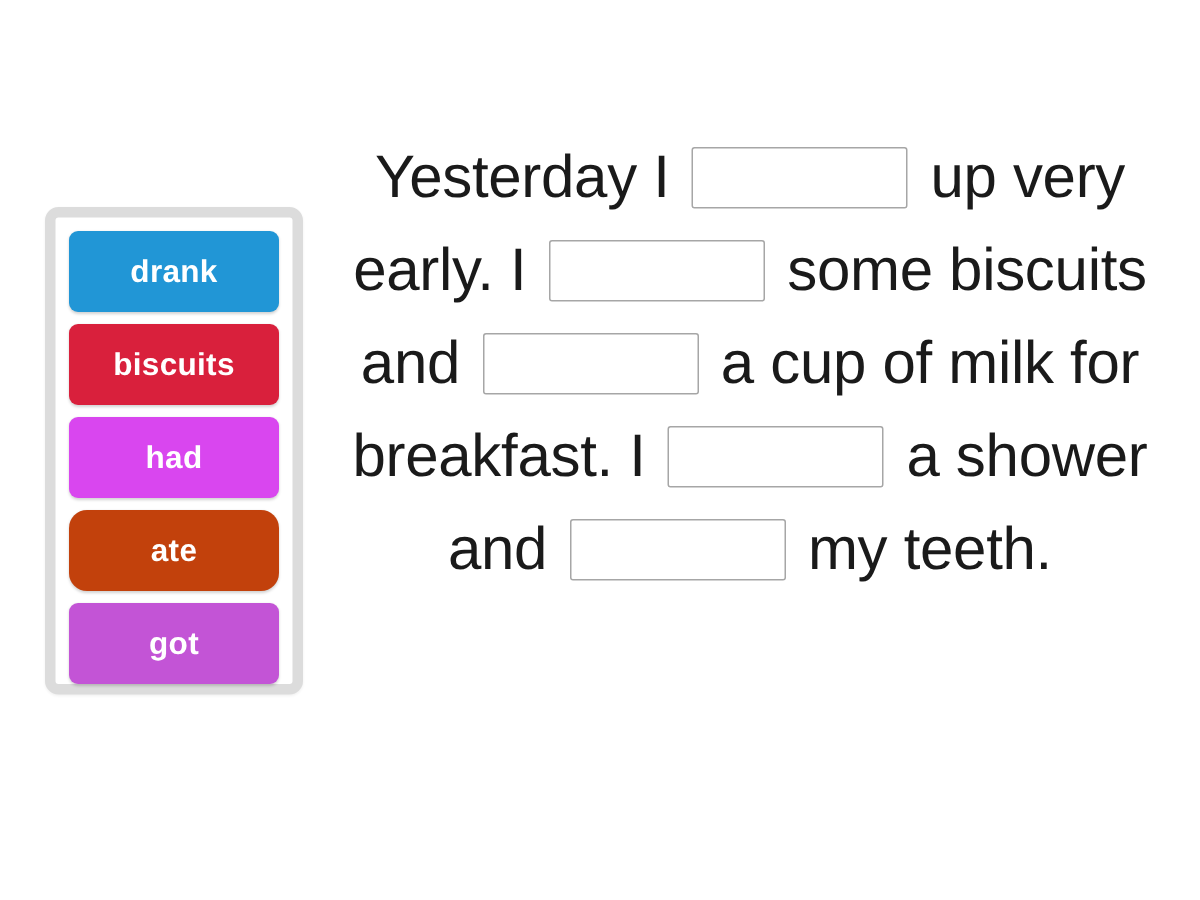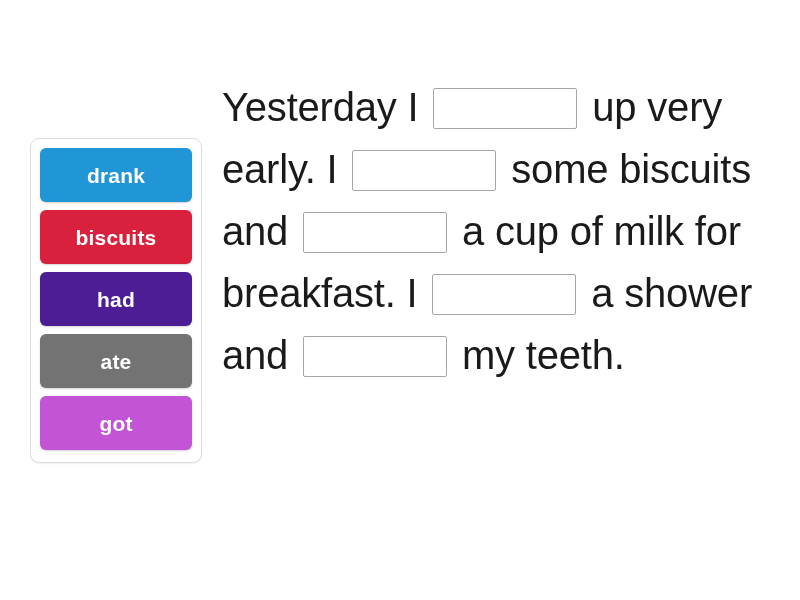--- a/index.html
+++ b/index.html
@@ -26,21 +26,21 @@
 
   
   .word-bank {
     position: absolute;
     left: 30px;
     top: 138px;
     width: 172px;
     height: 325px;
     box-sizing: border-box;
     background: #ffffff;
-    border: 1px solid #c4b5fd;
+    border: 7px solid #c4b5fd;
     border-radius: 9px;
     box-shadow: 0 1px 2px rgba(0,0,0,0.06);
     padding: 9px 9px;
   }
 
   .word-tile {
     box-sizing: border-box;
     width: 100%;
     height: 54px;
     margin-bottom: 8px;
@@ -56,26 +56,27 @@
     box-shadow: 0 1px 2px rgba(0,0,0,0.18);
     cursor: move;
     user-select: none;
   }
   .word-tile:last-child { margin-bottom: 0; }
 
   
   .cloze {
     position: absolute;
     left: 222px;
-    top: 76px;
+    top: 87px;
     width: 556px;
     font-size: 40px;
     line-height: 62px;
     color: #1a1a1a;
     letter-spacing: -0.2px;
+    text-align: center;
   }
 
   .cloze .txt {
     white-space: pre-wrap;
   }
 
   .blank {
     display: inline-block;
     vertical-align: middle;
     width: 144px;
@@ -95,24 +96,24 @@
 
 <div id="stage">
 
   <div class="word-bank" style="border-color: rgb(220, 220, 220);">
     <div class="word-tile" style="background: rgb(33, 150, 214);">
       <span>drank</span>
     </div>
     <div class="word-tile" style="background: rgb(217, 32, 60);">
       <span>biscuits</span>
     </div>
-    <div class="word-tile" style="background: #4c1d95;">
+    <div class="word-tile" style="background: #d946ef;">
       <span>had</span>
     </div>
-    <div class="word-tile" style="background: #737373;">
+    <div class="word-tile" style="background: #c2410c; border-radius: 12px;">
       <span>ate</span>
     </div>
     <div class="word-tile" style="background: rgb(195, 84, 214); align-items: center;">
       <span>got</span>
     </div>
   </div>
 
   <div class="cloze" style="color: rgb(26, 26, 26);">
     <span class="txt">Yesterday I </span><span class="blank" style="border-color: rgb(166, 166, 166);"></span><span class="txt"> up very early. I </span><span class="blank" style="border-color: rgb(166, 166, 166);"></span><span class="txt"> some biscuits and </span><span class="blank" style="border-color: rgb(166, 166, 166);"></span><span class="txt"> a cup of milk for breakfast. I </span><span class="blank" style="border-color: rgb(166, 166, 166);"></span><span class="txt"> a shower and </span><span class="blank" style="border-color: rgb(166, 166, 166);"></span><span class="txt"> my teeth.</span>
   </div>

